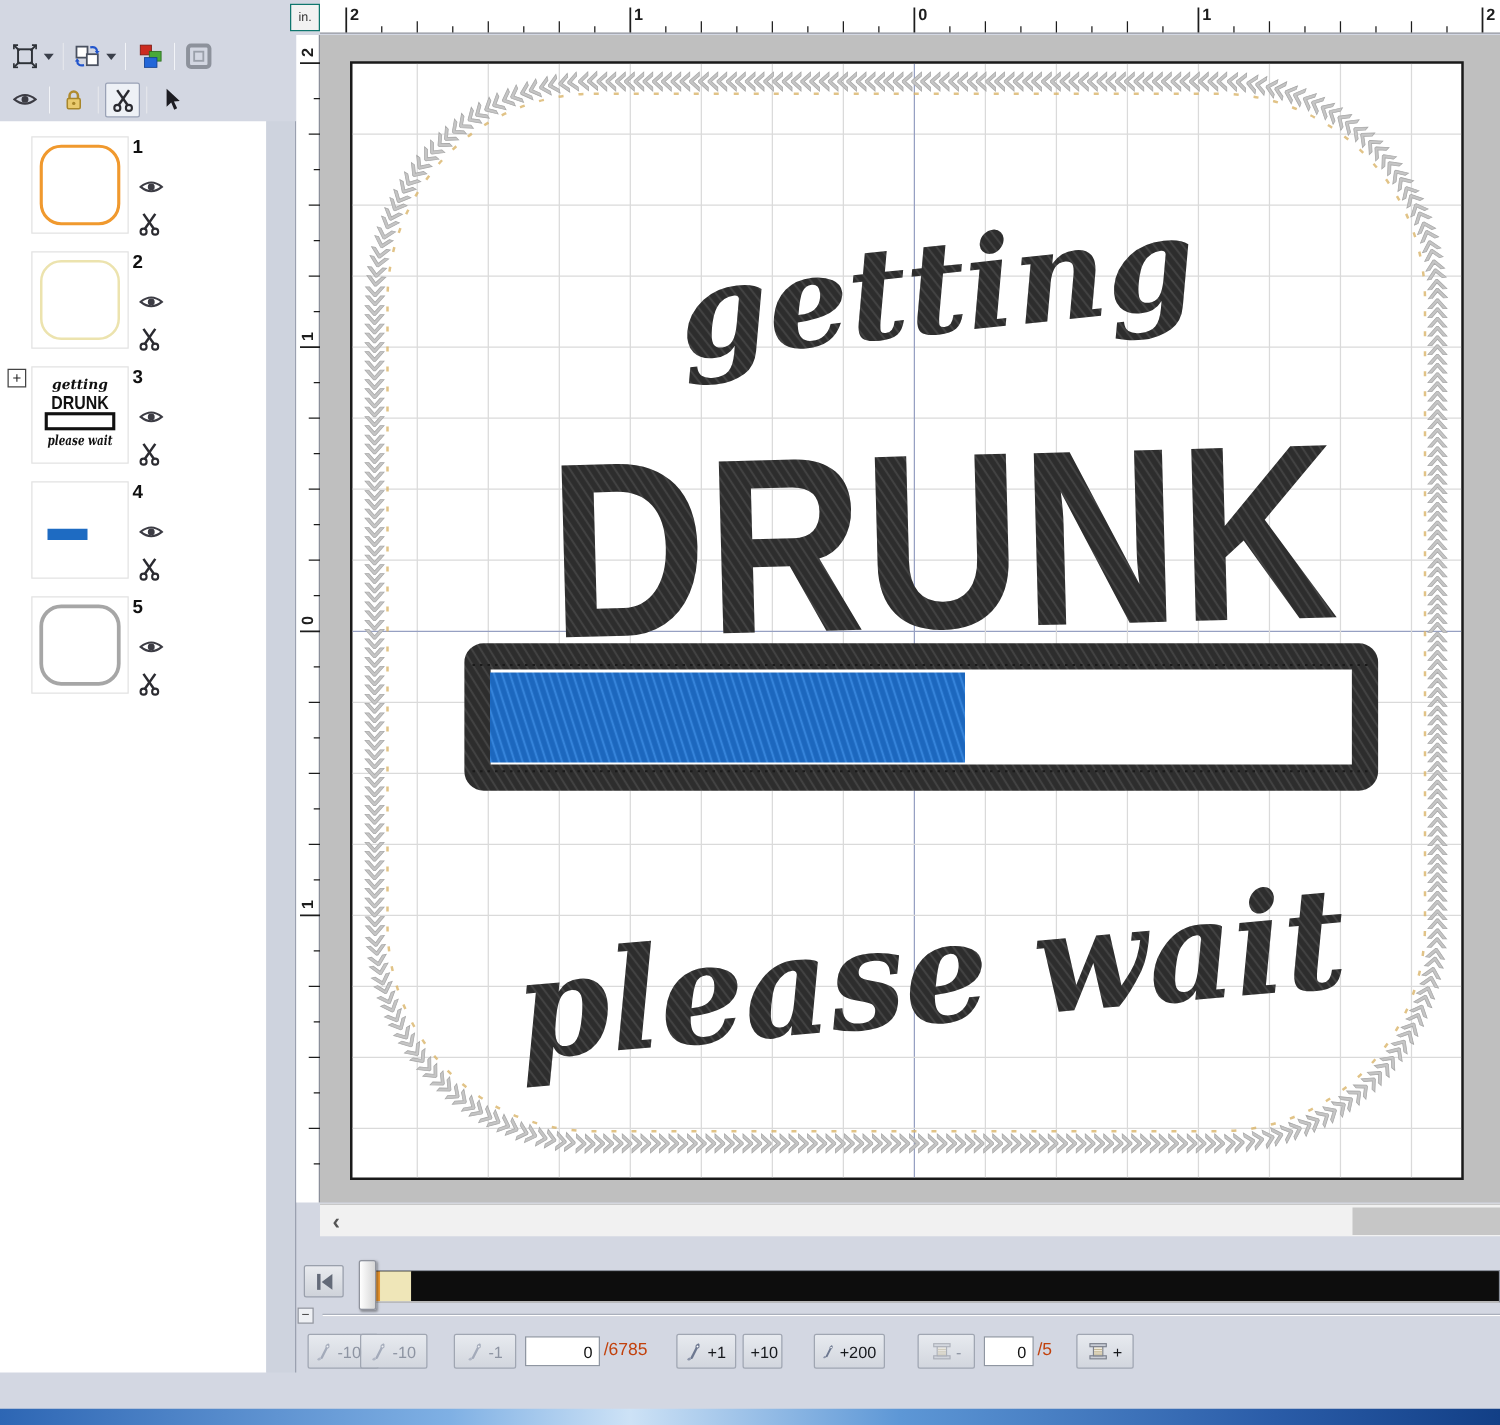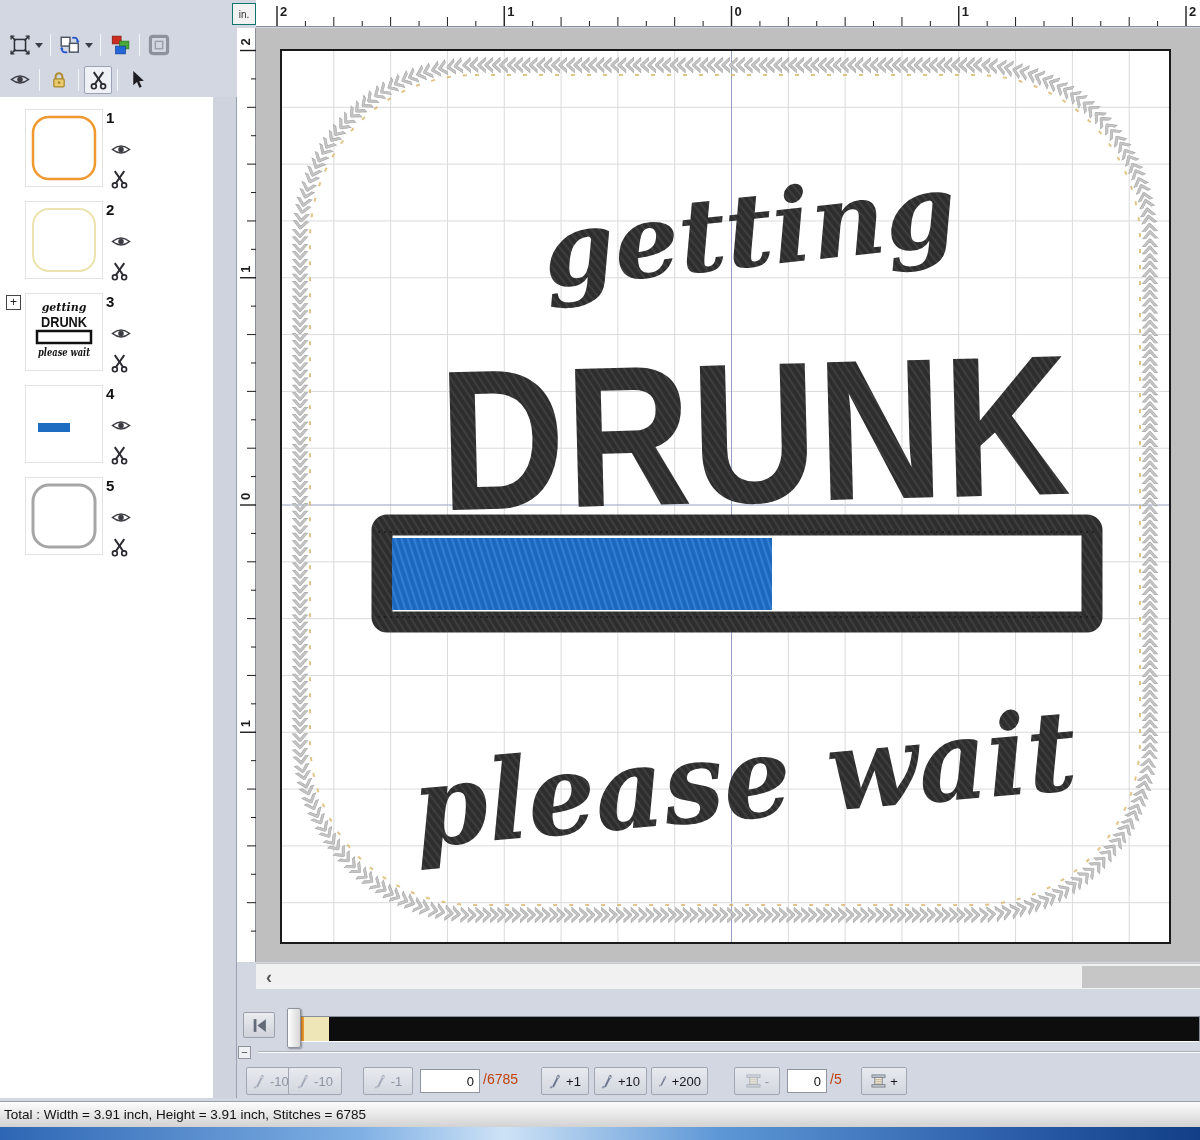--- a/index.html
+++ b/index.html
@@ -482,21 +482,21 @@
     <span>-1</span>
   </div>
   <input class="sinput" style="left: 420px; width: 60px;" value="0">
   <span class="slabel" style="left:483px;">/6785</span>
   <div class="sbtn" style="left:541px;width:48px;">
     <svg width="14" height="16">
         <use href="#i-needle"></use>
       </svg>
     <span>+1</span>
   </div>
-  <div class="sbtn" style="left:594px;width:53px;">
+  <div class="sbtn" style="left:594px;width:32px;">
     <svg width="14" height="16">
         <use href="#i-needle"></use>
       </svg>
     <span>+10</span>
   </div>
   <div class="sbtn" style="left:651px;width:57px;">
     <svg width="14" height="16">
         <use href="#i-needle"></use>
       </svg>
     <span>+200</span>
@@ -509,18 +509,15 @@
   </div>
   <input class="sinput" style="left: 787px; width: 40px;" value="0">
   <span class="slabel" style="left:830px;">/5</span>
   <div class="sbtn" style="left:861px;width:46px;">
     <svg width="17" height="14">
         <use href="#i-spool"></use>
       </svg>
     <span>+</span>
   </div>
 
-  <div class="abs" id="statusbar">
-    <span>Total : Width = 3.91 inch, Height = 3.91 inch, Stitches = 6785</span>
-  </div>
   <div class="abs" id="desktop"></div>
 
 </div>
 
 </body></html>

